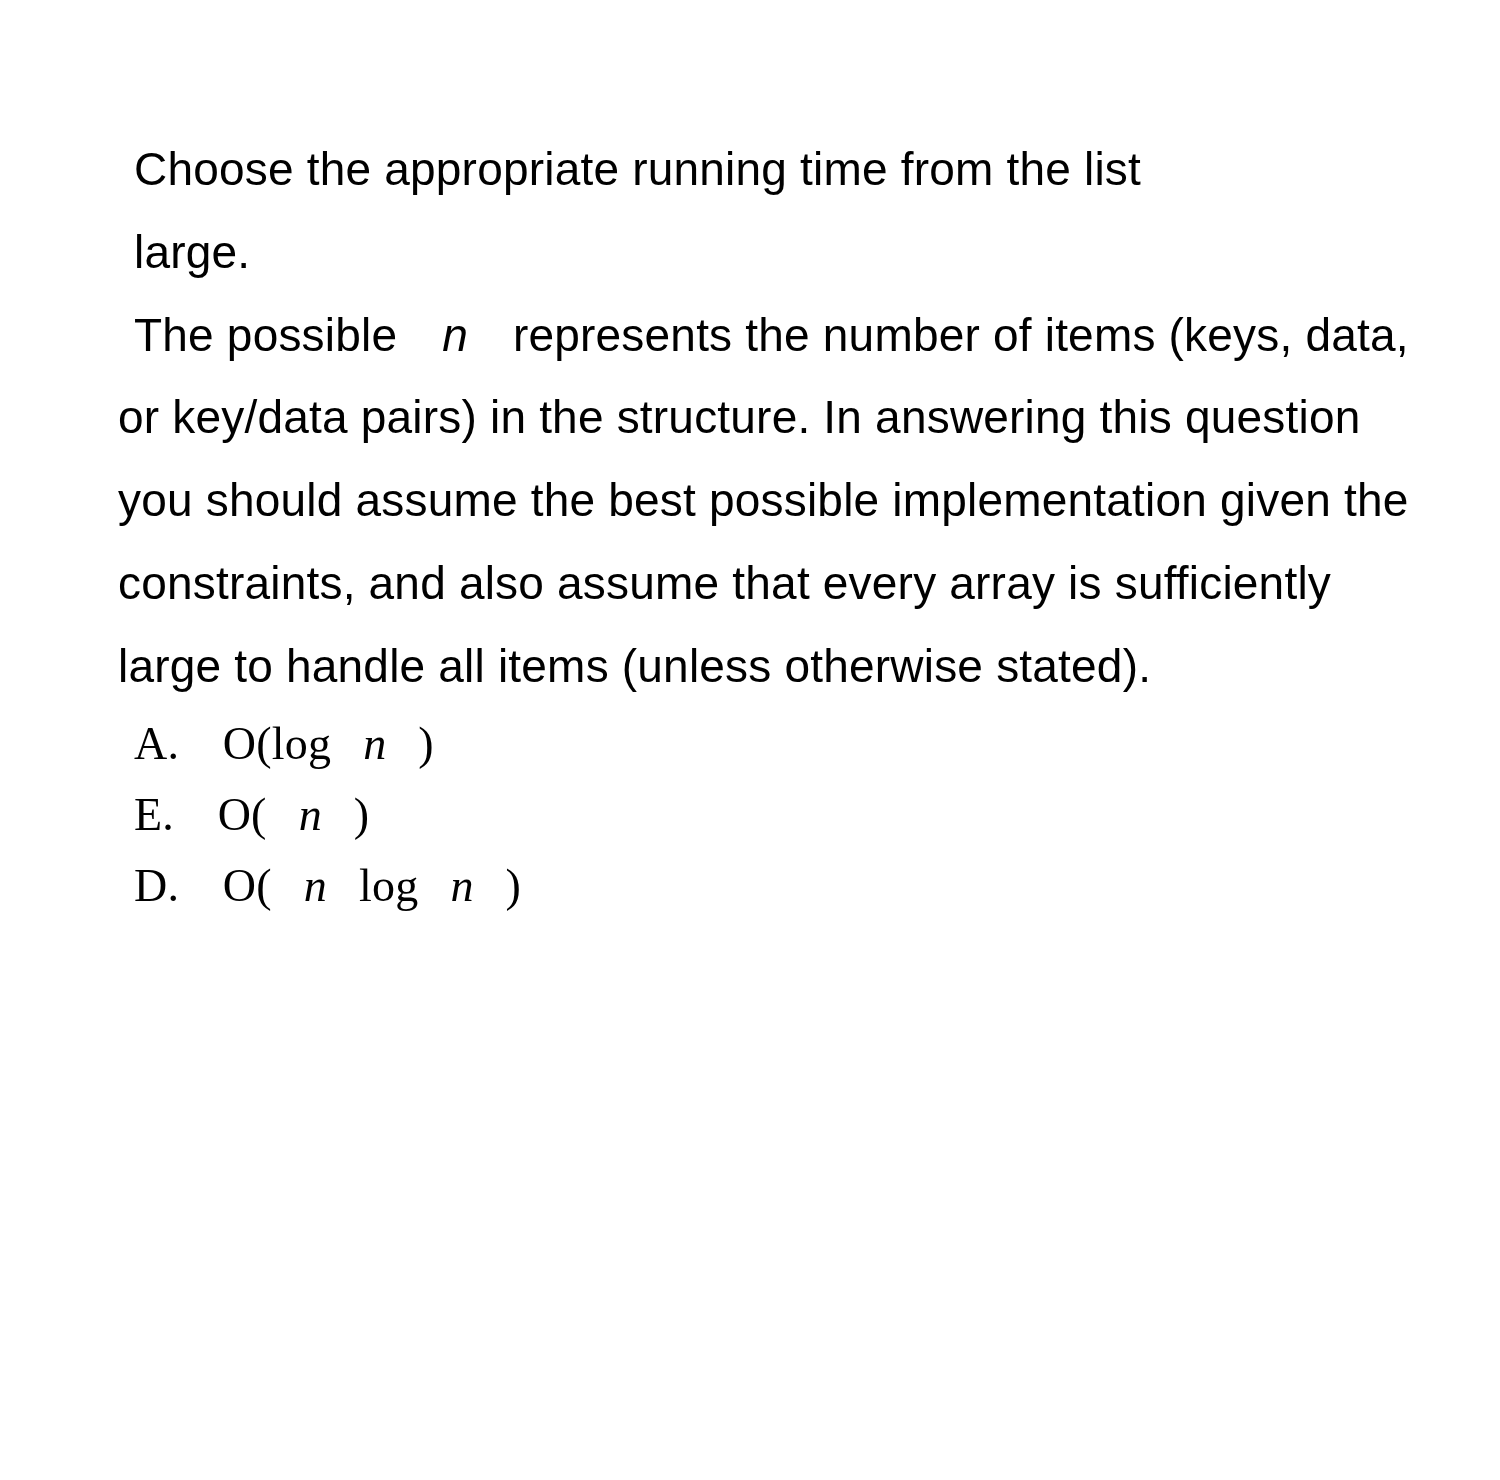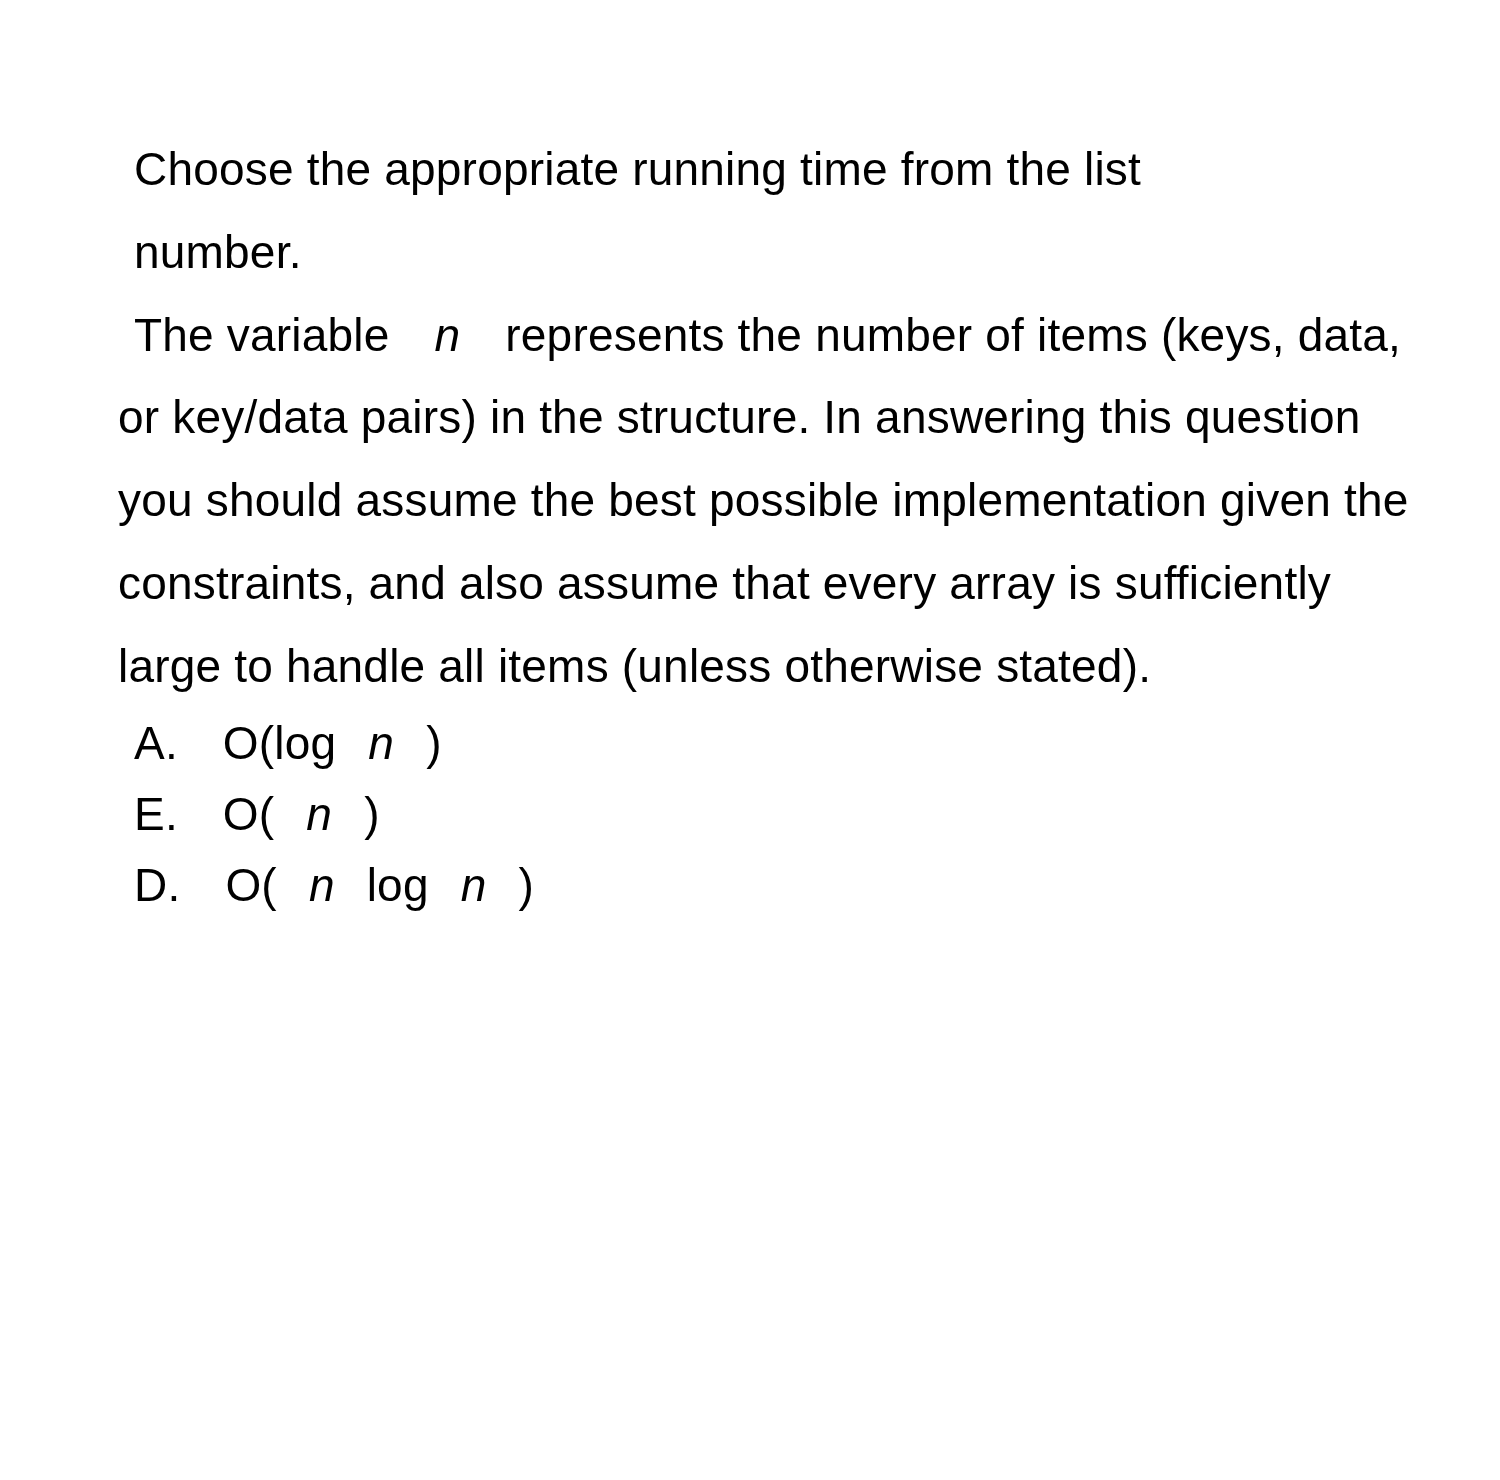--- a/index.html
+++ b/index.html
@@ -19,40 +19,41 @@
       font-size: 46px;
       line-height: 1.8;
       letter-spacing: 0.2px;
     }
     .paragraph {
       margin: 0;
     }
     .option {
       margin: 0;
       line-height: 1.55;
+      font-family: Liberation Serif, serif;
     }
     .italic {
       font-style: italic;
     }
     sup {
       font-size: 0.65em;
       vertical-align: super;
       line-height: 0;
     }
   </style>
 </head>
 <body>
 
 <div class="question-container">
   <p class="paragraph">
     <span>Choose the appropriate running time from the list</span><br>
-    <span>number.</span>
+    <span>large.</span>
   </p>
   <p class="paragraph">
-    <span>The variable </span><span class="italic">n</span><span> represents the number of items (keys, data, or key/data pairs) in the structure. In answering this question you should assume the best possible implementation given the constraints, and also assume that every array is sufficiently large to handle all items (unless otherwise stated).</span>
+    <span>The possible </span><span class="italic">n</span><span> represents the number of items (keys, data, or key/data pairs) in the structure. In answering this question you should assume the best possible implementation given the constraints, and also assume that every array is sufficiently large to handle all items (unless otherwise stated).</span>
   </p>
 
   <p class="option">
     <span>A. </span><span>O(log</span><span class="italic">n</span><span>)</span>
   </p>
 
 
 
   <p class="option">
     <span>E. </span><span>O(</span><span class="italic">n</span><span>)</span>

